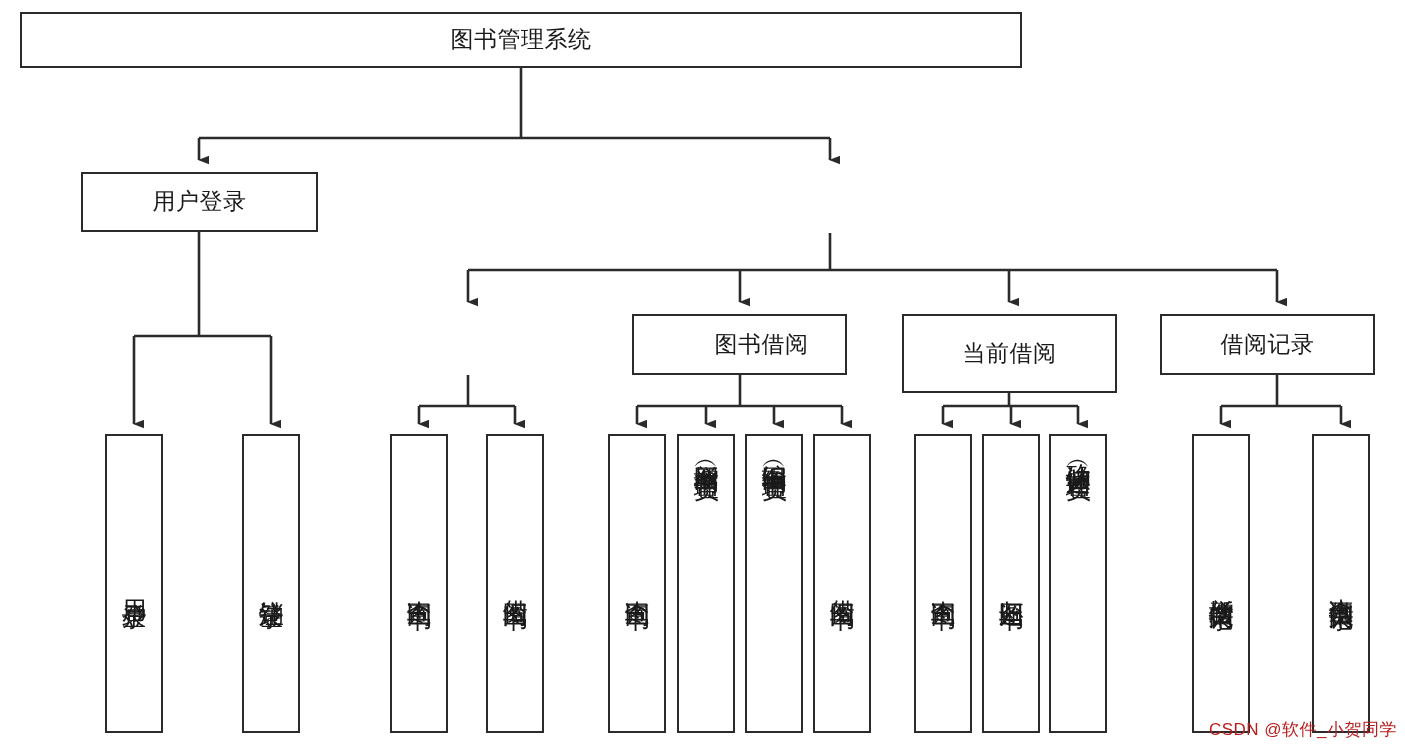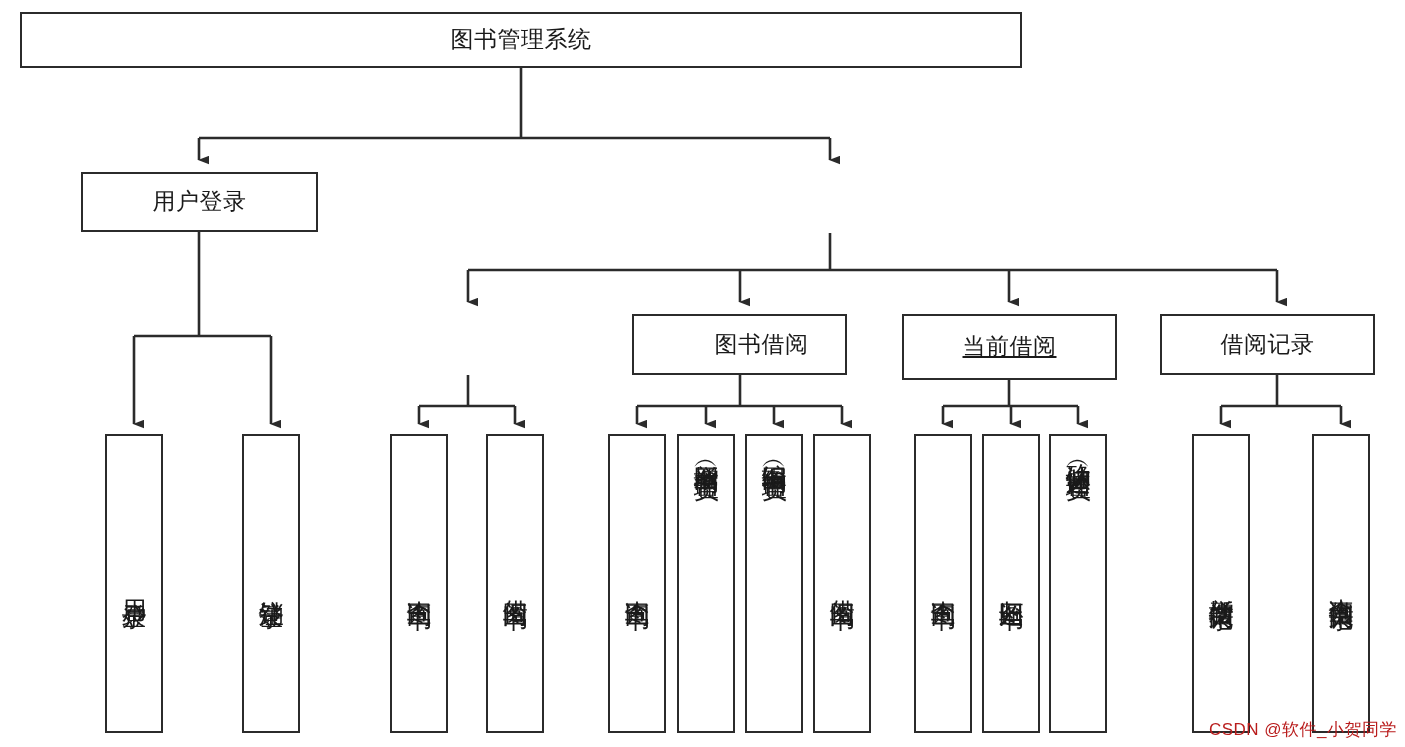--- a/index.html
+++ b/index.html
@@ -133,21 +133,21 @@
     <span class="label">图书管理系统</span>
   </div>
 
   <div class="node horizontal" style="left:81px; top:172px; width:237px; height:60px;">
     <span class="label">用户登录</span>
   </div>
 
   <div class="node horizontal" style="left:632px; top:314px; width:215px; height:61px;padding-left:44px;">
     <span class="label">图书借阅</span>
   </div>
-  <div class="node horizontal" style="left:902px; top:314px; width:215px; height:66px;text-decoration:underline;">
+  <div class="node horizontal" style="left:902px; top:314px; width:215px; height:79px;">
     <span class="label">当前借阅</span>
   </div>
   <div class="node horizontal" style="left:1160px; top:314px; width:215px; height:61px;">
     <span class="label">借阅记录</span>
   </div>
 
   <div class="node vertical centered" style="left:105px; top:434px; width:58px; height:299px;">
     <span class="label">用户登录</span>
   </div>
   <div class="node vertical centered" style="left:242px; top:434px; width:58px; height:299px;">

